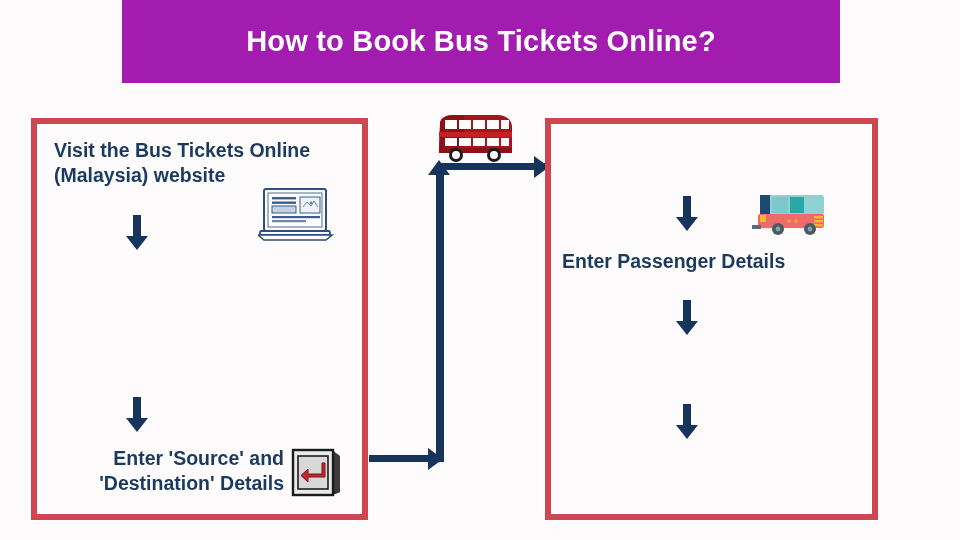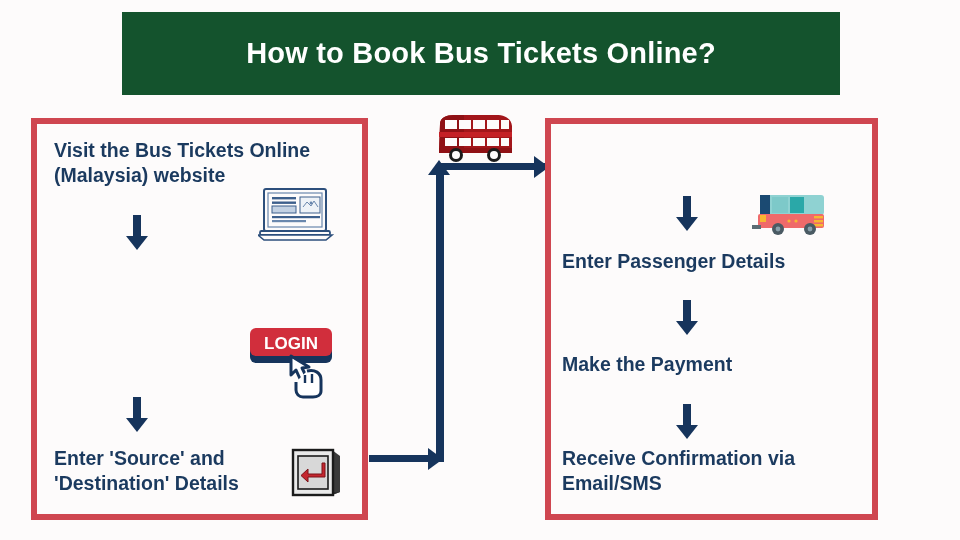--- a/index.html
+++ b/index.html
@@ -7,22 +7,22 @@
     width:960px;height:540px;
     background:#fdfbfb;
     font-family:"Liberation Sans", sans-serif;
     overflow:hidden;
     position:relative;
   }
   #stage{position:absolute;left:0;top:0;width:960px;height:540px;}
 
   
   .banner{
-    position:absolute;left:122px;top:12px;width:718px;height:83px;
-    background:#14532d;
+    position:absolute;left:122px;top:0;width:718px;height:83px;
+    background:#a21caf;
     display:flex;align-items:center;justify-content:center;text-align:center;
   }
   .banner-title{
     color:#ffffff;font-size:29px;font-weight:bold;
     letter-spacing:.2px;line-height:1;
     font-family:"Liberation Sans", sans-serif;
     white-space:nowrap;
   }
 
   
@@ -142,37 +142,27 @@
       <path d="M0 48 L74 48 L68 53 L6 53 Z" fill="#fdfbfb" stroke="#2d4f7c" stroke-width="1.6"></path>
     </svg>
   </div>
 
   <div class="down-arrow" style="left:126px;top:215px;">
     <div class="shaft"></div>
       <div class="head"></div>
   </div>
 
 
-  <div class="icon" style="left:247px;top:323px;">
-    <svg width="92" height="78" viewBox="0 0 92 78">
-      <rect x="3" y="12" width="82" height="28" rx="6" fill="#16345c"></rect>
-      <rect x="3" y="5" width="82" height="28" rx="6" fill="#d12e3c"></rect>
-      <text x="44" y="26" font-family="Liberation Sans, sans-serif" font-size="17" font-weight="bold" fill="#ffffff" text-anchor="middle">LOGIN</text>
-      <path d="M44 33 L44 52 L49 47 L54 58 L60 55 L55 45 L62 44 Z" fill="#ffffff" stroke="#16345c" stroke-width="3" stroke-linejoin="round"></path>
-      <path d="M60 48 C68 46 74 50 74 57 L74 68 C74 72 70 74 66 74 L56 74 C52 74 49 71 49 67 L49 59" fill="#ffffff" stroke="#16345c" stroke-width="3" stroke-linejoin="round"></path>
-      <path d="M58 52 L58 60 M65 51 L65 60" stroke="#16345c" stroke-width="2.4" fill="none"></path>
-    </svg>
-  </div>
 
   <div class="down-arrow" style="left:126px;top:397px;">
     <div class="shaft"></div>
       <div class="head"></div>
   </div>
 
-  <div class="step-text" style="left:54px;top:446px;width:230px;">Enter 'Source' and
+  <div class="step-text" style="left:54px;top:446px;width:230px;text-align:right;">Enter 'Source' and
 'Destination' Details</div>
 
   <div class="icon" style="left:288px;top:447px;">
     <svg width="56" height="54" viewBox="0 0 56 54">
       <path d="M44 3 L52 9 L52 45 L44 48 Z" fill="#3a3a3a"></path>
       <path d="M6 48 L44 48 L52 45 L14 45 Z" fill="#2e2e2e"></path>
       <rect x="5" y="3" width="40" height="45" fill="#e9e9e9" stroke="#1b1b1b" stroke-width="2.4"></rect>
       <rect x="10" y="9" width="30" height="33" fill="#d8d8d8" stroke="#1b1b1b" stroke-width="1.6"></rect>
       <path d="M34 16 L34 27 L20 27 L20 22 L13 28.5 L20 35 L20 30 L37 30 L37 16 Z" fill="#c4262e" stroke="#7a1218" stroke-width="1"></path>
     </svg>
@@ -208,24 +198,21 @@
       <div class="head"></div>
   </div>
 
   <div class="step-text" style="left:562px;top:249px;width:300px;">Enter Passenger Details</div>
 
   <div class="down-arrow" style="left:676px;top:300px;">
     <div class="shaft"></div>
       <div class="head"></div>
   </div>
 
-  <div class="step-text" style="left:562px;top:352px;width:300px;">Make the Payment</div>
 
 
   <div class="down-arrow" style="left:676px;top:404px;">
     <div class="shaft"></div>
       <div class="head"></div>
   </div>
 
-  <div class="step-text" style="left:562px;top:446px;width:300px;">Receive Confirmation via
-Email/SMS</div>
 
 </div>
 
 </body></html>

